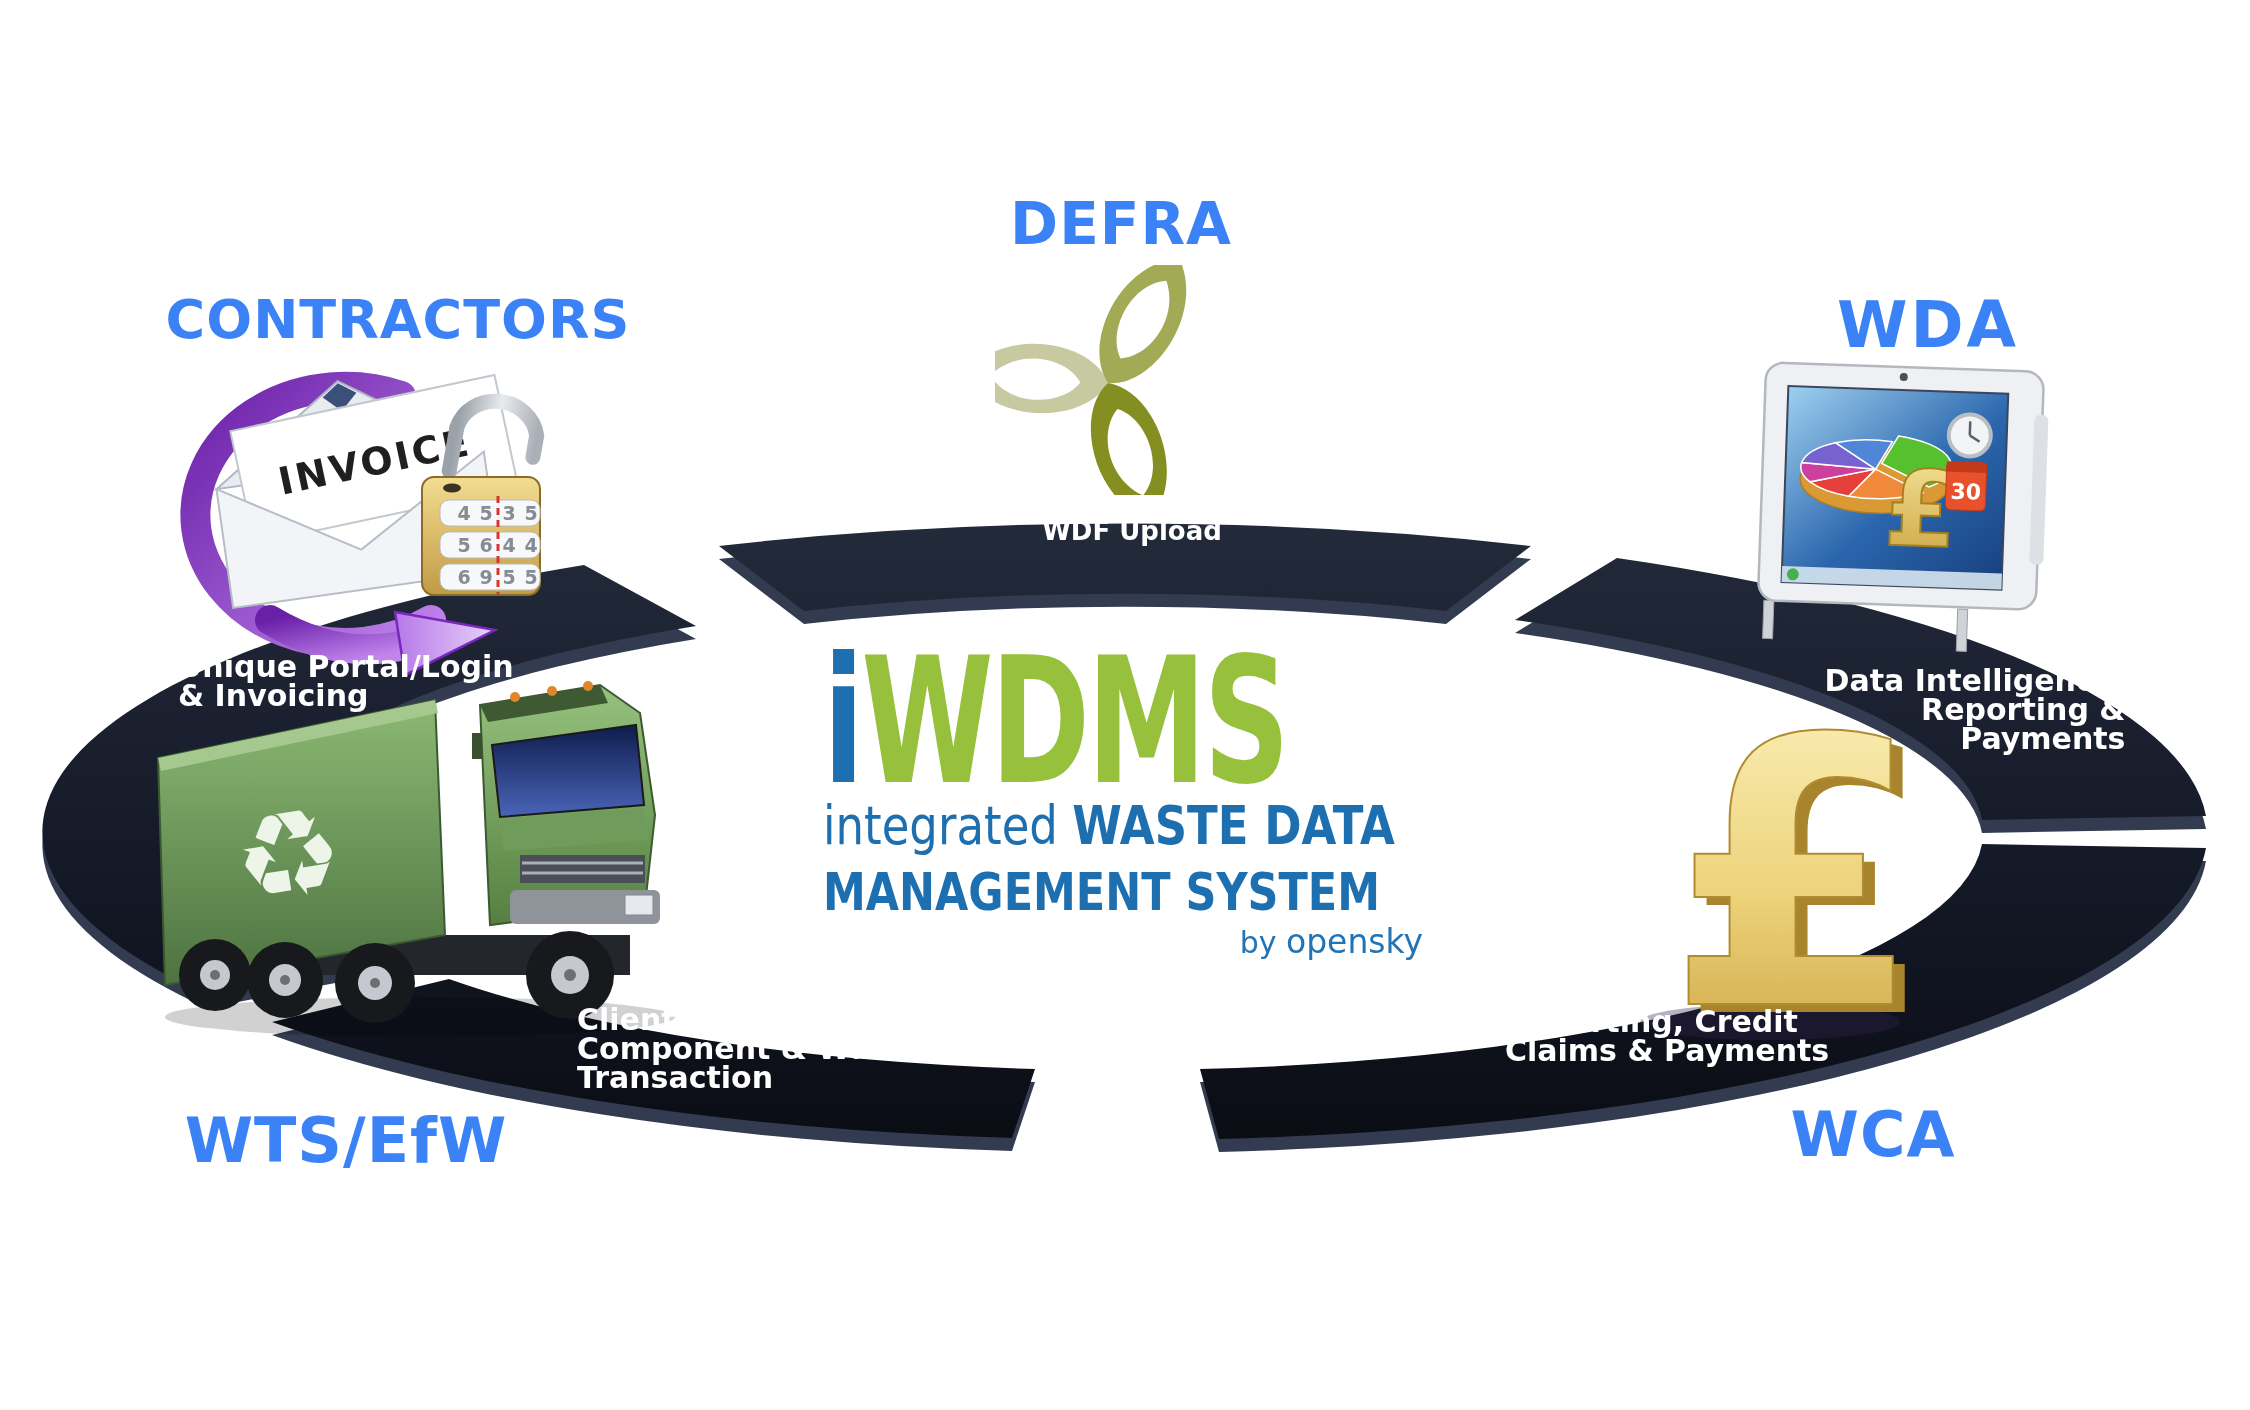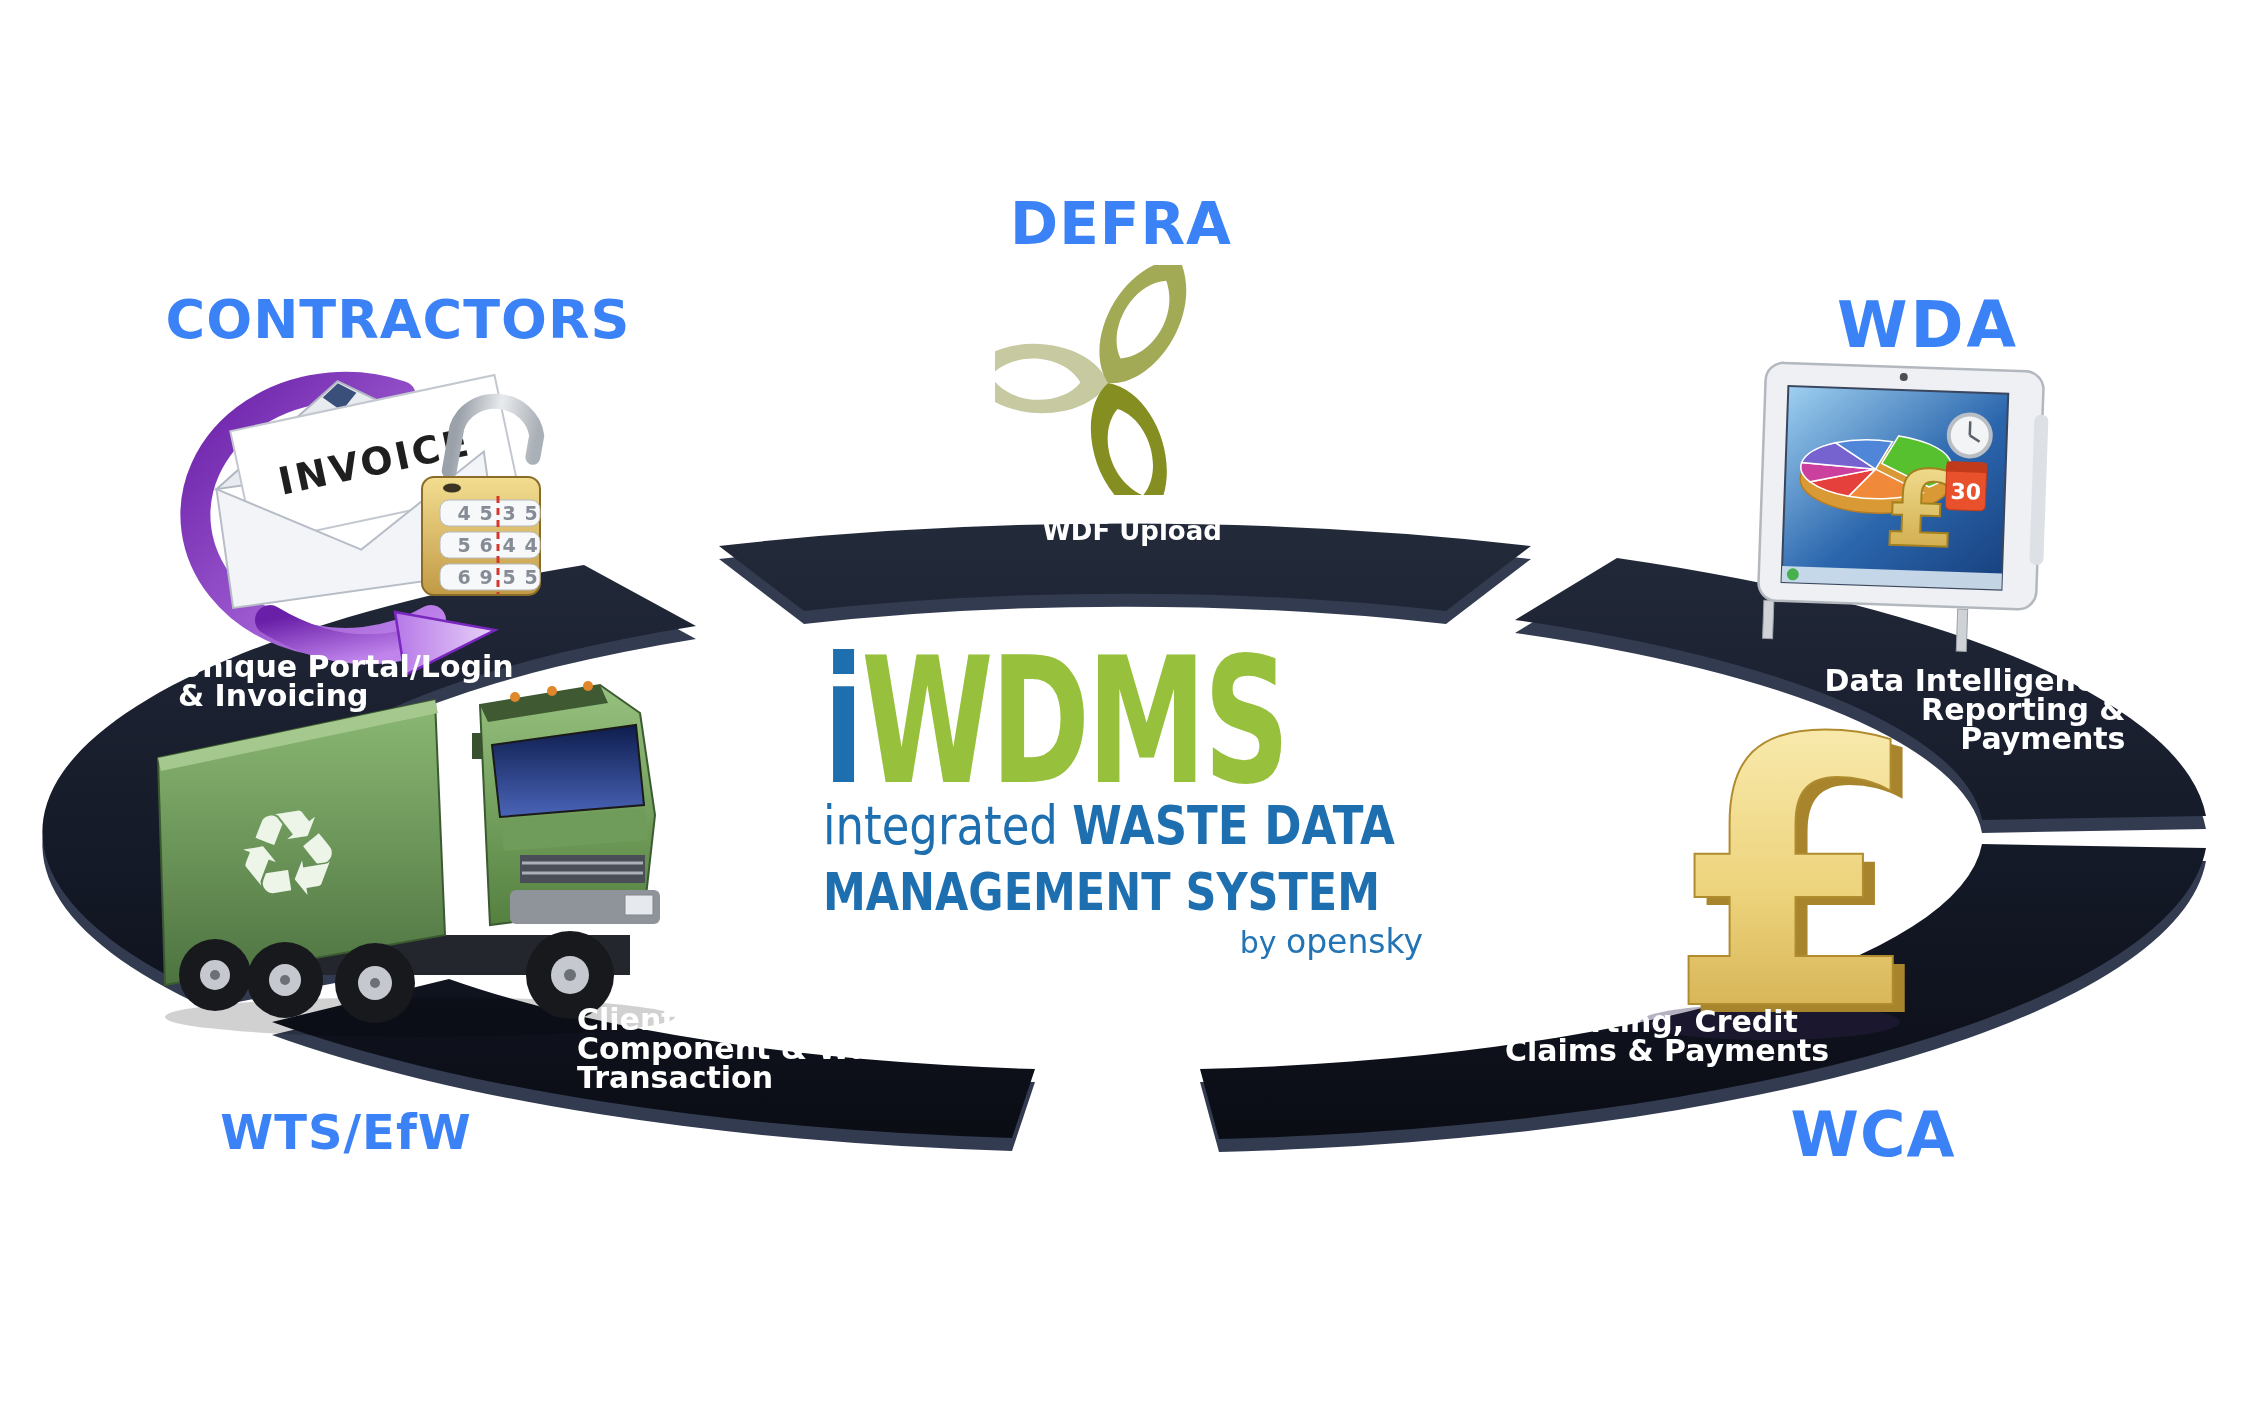--- a/index.html
+++ b/index.html
@@ -245,21 +245,21 @@
       </linearGradient>
     </defs>
     <ellipse cx="150" cy="392" rx="130" ry="18" fill="rgba(50,35,80,0.35)"></ellipse>
     <text x="58" y="382" font-size="370" font-weight="bold" fill="#a8852c">£</text>
     <text x="46" y="374" font-size="370" font-weight="bold" fill="url(#goldP)" stroke="#b08c2f" stroke-width="2">£</text>
   </svg>
 
   <div class="heading" style="left:1121px;top:190px;font-size:58px">DEFRA</div>
   <div class="heading" style="left:398px;top:288px;font-size:54px">CONTRACTORS</div>
   <div class="heading" style="left:1928px;top:288px;font-size:64px;letter-spacing:3px">WDA</div>
-  <div class="heading" style="left:346px;top:1104px;font-size:48px">WTS/EfW</div>
+  <div class="heading" style="left:346px;top:1104px;font-size:62px">WTS/EfW</div>
   <div class="heading" style="left:1873px;top:1098px;font-size:62px">WCA</div>
 
   <div class="ring-label center" style="left:1132px;top:517px;font-size:26px">WDF Upload</div>
 
   <div class="ring-label" style="left:178px;top:652px">
     <div>Unique Portal/Login</div>
     <div>&amp; Invoicing</div>
   </div>
 
   <div class="ring-label center" style="left:1975px;top:666px">

